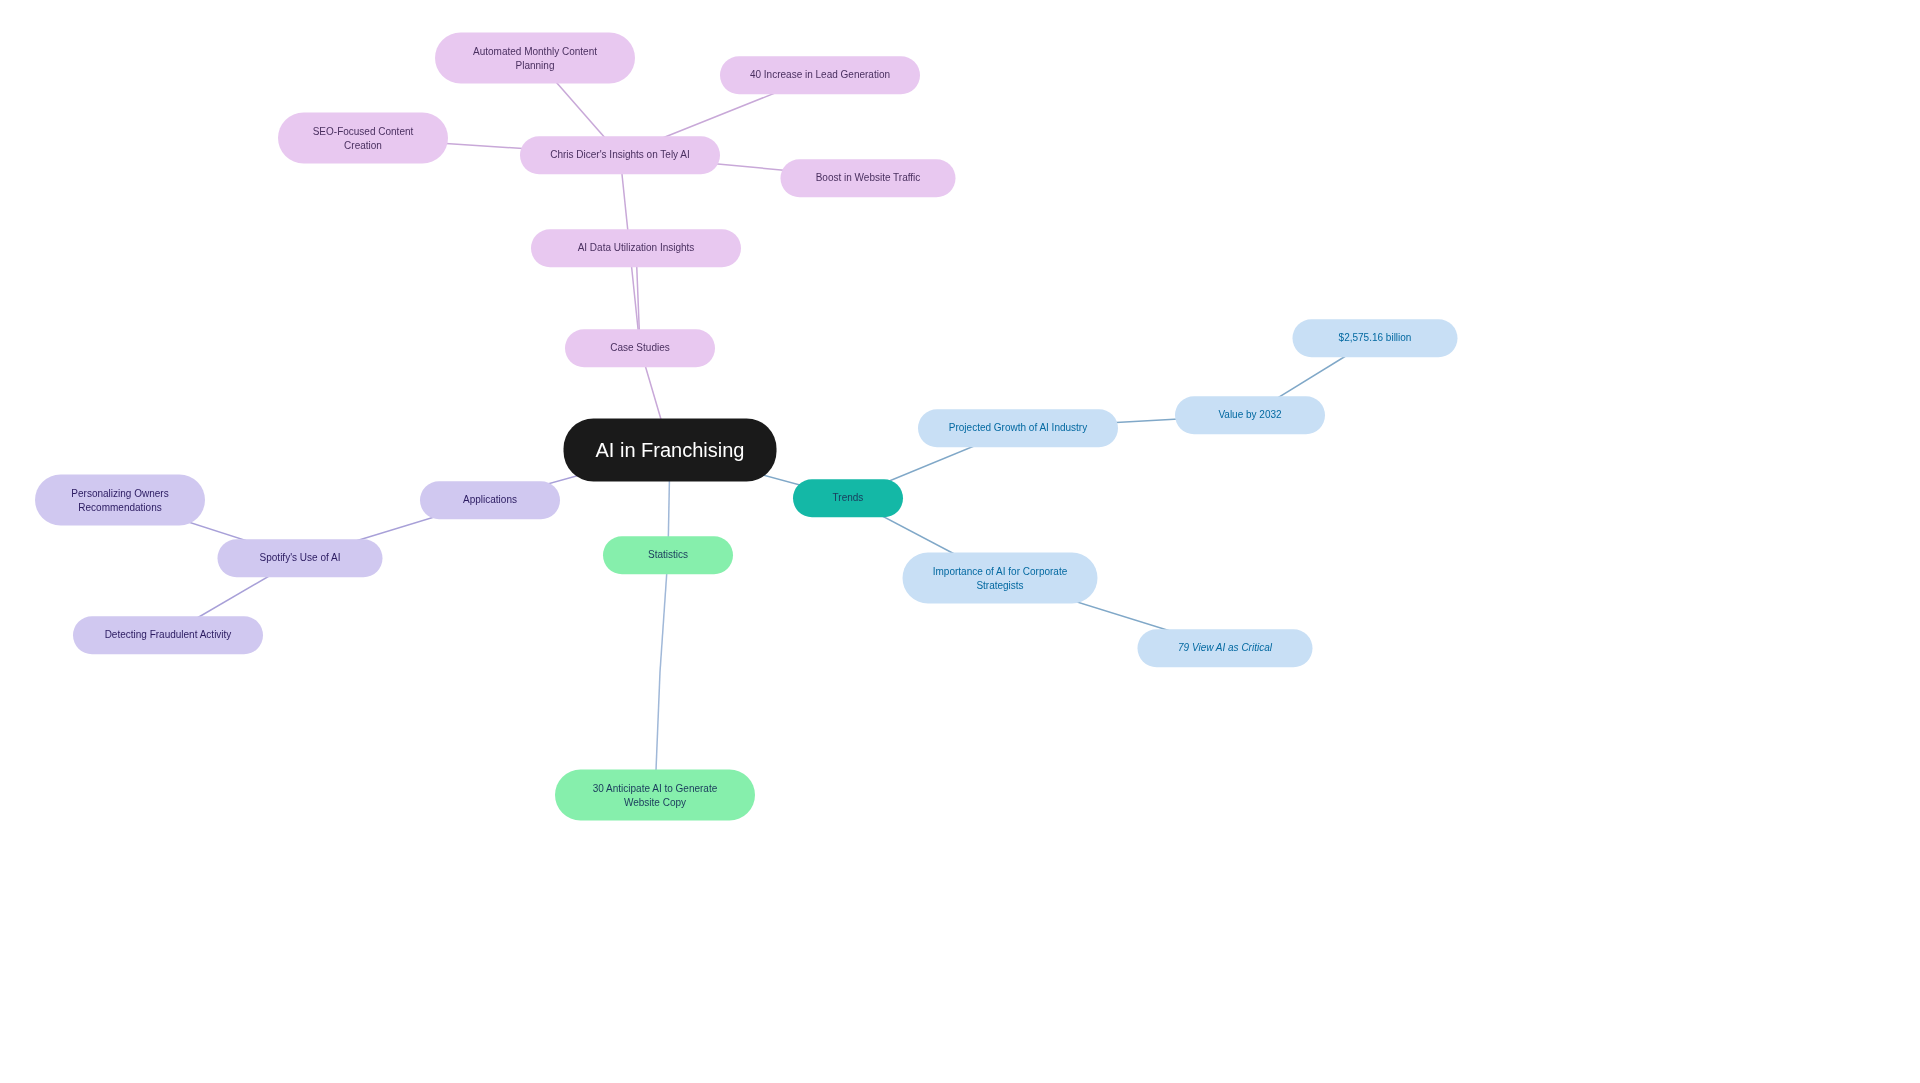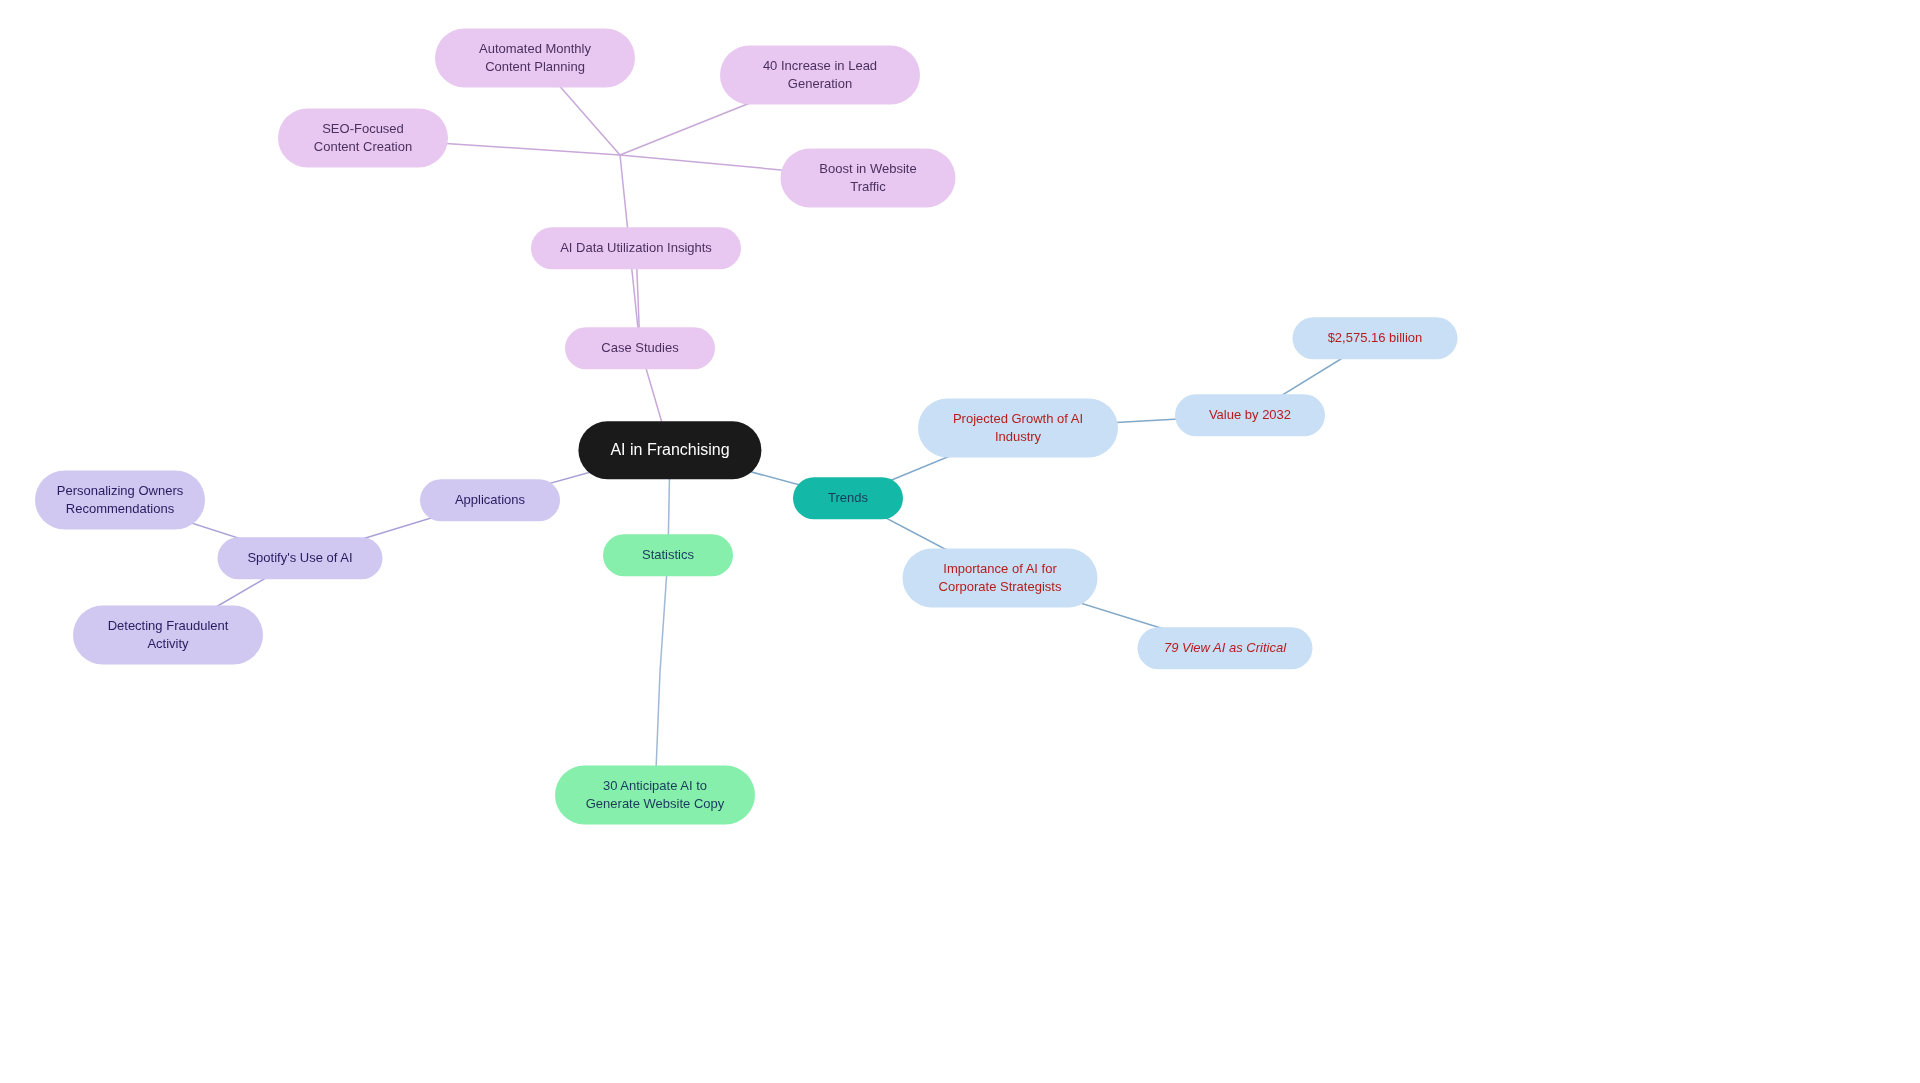--- a/index.html
+++ b/index.html
@@ -23,43 +23,43 @@
       height: 1083px;
       pointer-events: none;
     }
     .node {
       position: absolute;
       border-radius: 50px;
       display: flex;
       align-items: center;
       justify-content: center;
       text-align: center;
-      font-size: 13px;
+      font-size: 10px;
       line-height: 1.35;
       padding: 12px 20px;
       cursor: pointer;
       transform: translate(-50%, -50%);
     }
     .node-center {
       background: #1a1a1a;
       color: #ffffff;
-      font-size: 16px;
+      font-size: 20px;
       font-weight: 500;
       padding: 18px 32px;
       border-radius: 30px;
       min-width: 180px;
     }
     .node-pink {
       background: #e8c8f0;
       color: #4a3060;
       border: none;
     }
     .node-blue-light {
       background: #c8dff5;
-      color: #b91c1c;
+      color: #0369a1;
       border: none;
     }
     .node-blue-medium {
       background: #14b8a6;
       color: #1a3a5c;
       border: none;
     }
     .node-purple-light {
       background: #d0c8f0;
       color: #2a1a60;
@@ -91,20 +91,21 @@
       <line x1="668" y1="555" x2="660" y2="672" stroke="#a0b8d8" stroke-width="1.5"></line>
       <line x1="660" y1="672" x2="655" y2="795" stroke="#a0b8d8" stroke-width="1.5"></line>
       <line x1="670" y1="450" x2="848" y2="498" stroke="#80a8c8" stroke-width="1.5"></line>
       <line x1="848" y1="498" x2="1018" y2="428" stroke="#80a8c8" stroke-width="1.5"></line>
       <line x1="1018" y1="428" x2="1250" y2="415" stroke="#80a8c8" stroke-width="1.5"></line>
       <line x1="1250" y1="415" x2="1375" y2="338" stroke="#80a8c8" stroke-width="1.5"></line>
       <line x1="848" y1="498" x2="1000" y2="578" stroke="#80a8c8" stroke-width="1.5"></line>
       <line x1="1000" y1="578" x2="1225" y2="648" stroke="#80a8c8" stroke-width="1.5"></line>
     </svg>
 <div class="node node-center" style="left: 670px; top: 450px;">AI in Franchising</div>
+    <div class="node node-pink" style="left: 620px; top: 155px; width: 200px;">Chris Dicer's Insights on Tely AI</div>
     <div class="node node-pink" style="left: 535px; top: 58px; width: 200px;">Automated Monthly Content Planning</div>
     <div class="node node-pink" style="left: 363px; top: 138px; width: 170px;">SEO-Focused Content Creation</div>
     <div class="node node-pink" style="left: 820px; top: 75px; width: 200px;">40 Increase in Lead Generation</div>
     <div class="node node-pink" style="left: 868px; top: 178px; width: 175px;">Boost in Website Traffic</div>
     <div class="node node-pink" style="left: 636px; top: 248px; width: 210px;">AI Data Utilization Insights</div>
     <div class="node node-pink" style="left: 640px; top: 348px; width: 150px;">Case Studies</div>
     <div class="node node-purple-light" style="left: 490px; top: 500px; width: 140px;">Applications</div>
     <div class="node node-purple-light" style="left: 300px; top: 558px; width: 165px;">Spotify's Use of AI</div>
     <div class="node node-purple-light" style="left: 120px; top: 500px; width: 170px;">Personalizing Owners Recommendations</div>
     <div class="node node-purple-light" style="left: 168px; top: 635px; width: 190px;">Detecting Fraudulent Activity</div>

